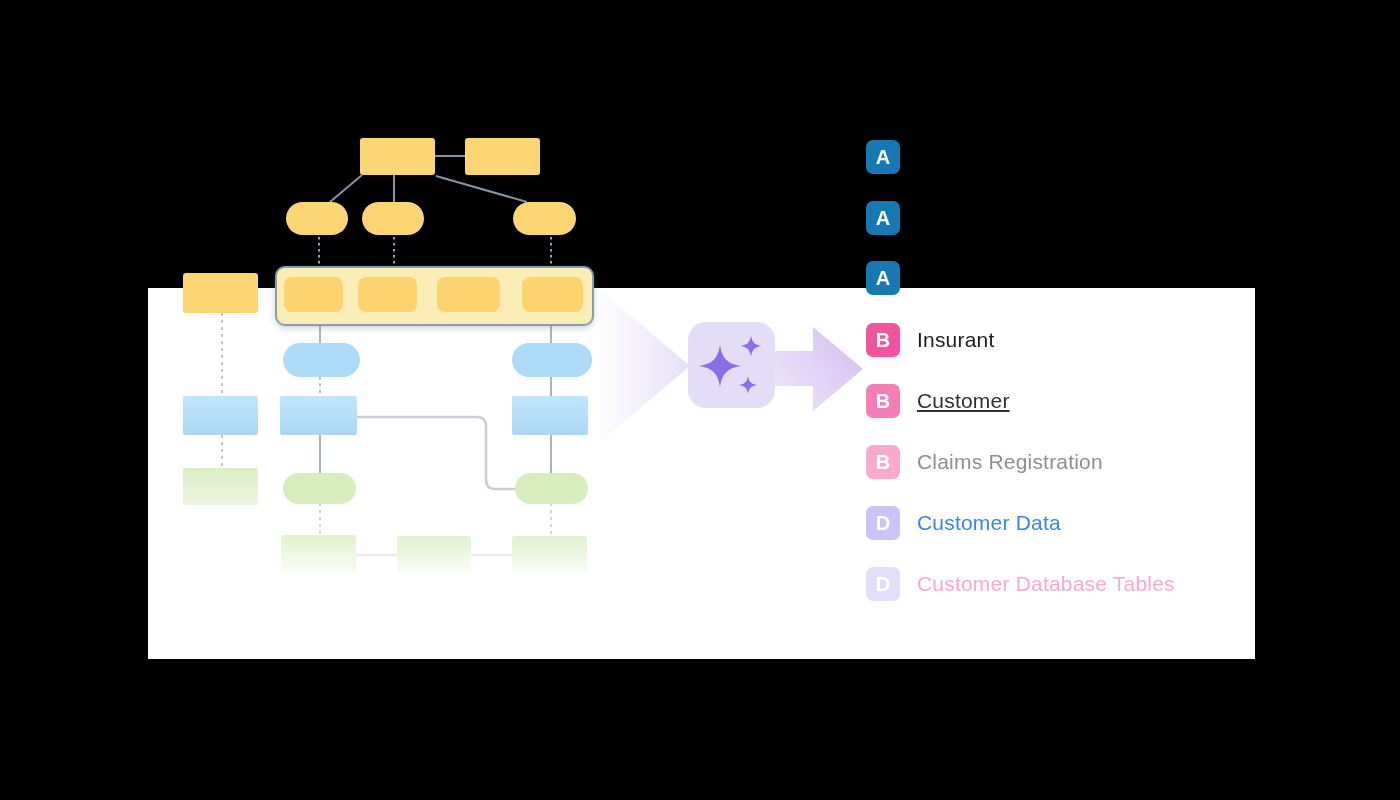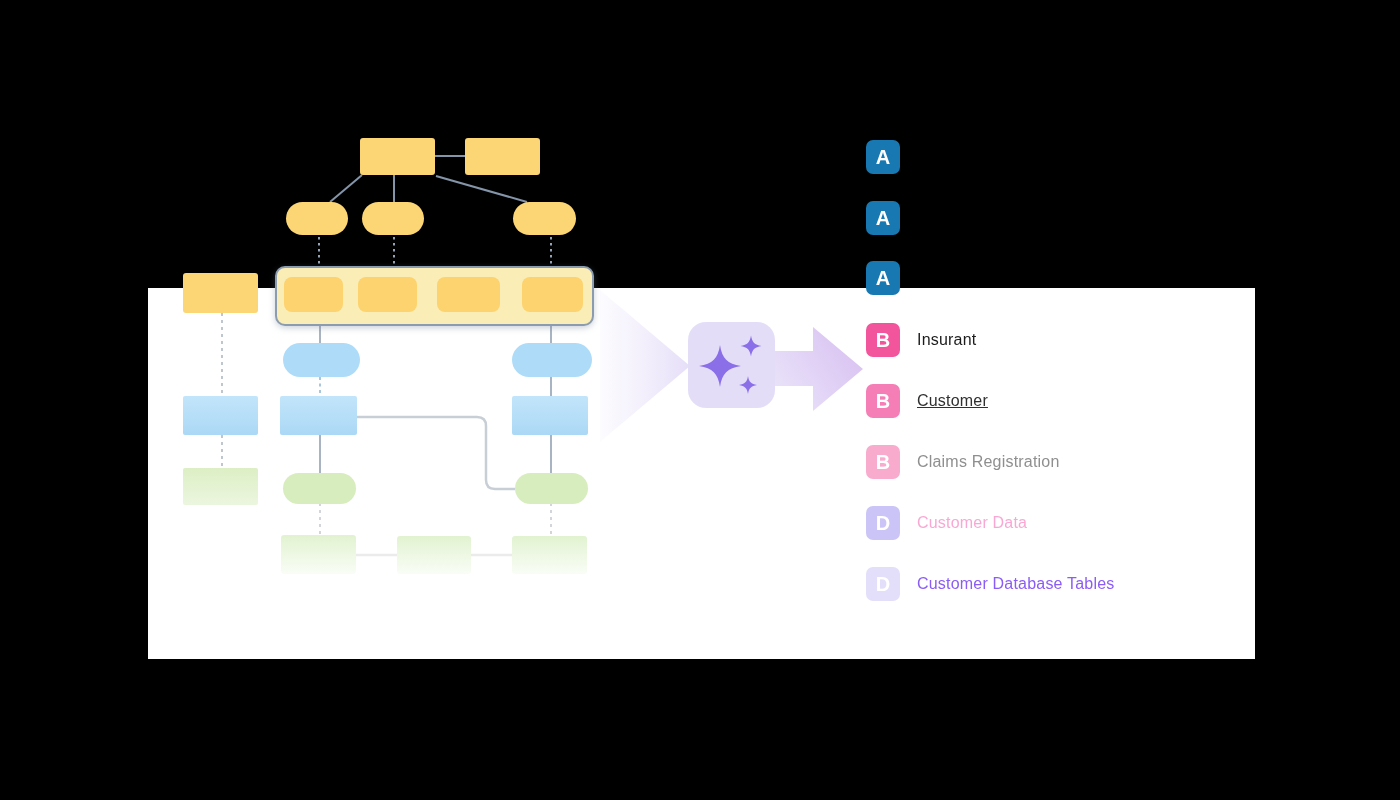--- a/index.html
+++ b/index.html
@@ -21,21 +21,21 @@
   .gpill{background:#d8edbd;border-radius:16px;}
   .gfade{background:linear-gradient(rgba(222,241,203,.9),rgba(240,250,232,.35));border-radius:3px;}
 
   
   .ai-card{background:#e4ddf8;border-radius:18px;}
 
   
   .lrow{position:absolute;left:866px;height:34px;display:flex;align-items:center;}
   .badge{width:34px;height:34px;border-radius:7px;display:flex;align-items:center;justify-content:center;
     color:#ffffff;font-weight:bold;font-size:20px;flex:0 0 auto;}
-  .lbl{margin-left:17px;font-size:16px;letter-spacing:.2px;white-space:nowrap;}
+  .lbl{margin-left:17px;font-size:21px;letter-spacing:.2px;white-space:nowrap;}
 </style>
 </head>
 <body>
 
 <div id="stage">
 
   <div id="card"></div>
 
   <svg class="overlay" viewBox="0 0 1400 800">
     <defs>
@@ -148,20 +148,20 @@
   <div class="lrow" style="top:384px;">
     <div class="badge" style="background-color: rgb(245, 126, 182);">B</div>
     <div class="lbl" style="color: rgb(48, 48, 48); text-decoration: underline;">Customer</div>
   </div>
   <div class="lrow" style="top:445px;">
     <div class="badge" style="background-color: rgb(249, 171, 206);">B</div>
     <div class="lbl" style="color: rgb(143, 143, 143);">Claims Registration</div>
   </div>
   <div class="lrow" style="top:506px;">
     <div class="badge" style="background-color: rgb(203, 196, 246);">D</div>
-    <div class="lbl" style="color: #f9a8d4;">Customer Data</div>
+    <div class="lbl" style="color: #3b82f6;">Customer Data</div>
   </div>
   <div class="lrow" style="top:567px;">
     <div class="badge" style="background-color: rgb(227, 223, 250);">D</div>
-    <div class="lbl" style="color: #8b5cf6;">Customer Database Tables</div>
+    <div class="lbl" style="color: #f9a8d4;">Customer Database Tables</div>
   </div>
 
 </div>
 
 </body></html>

